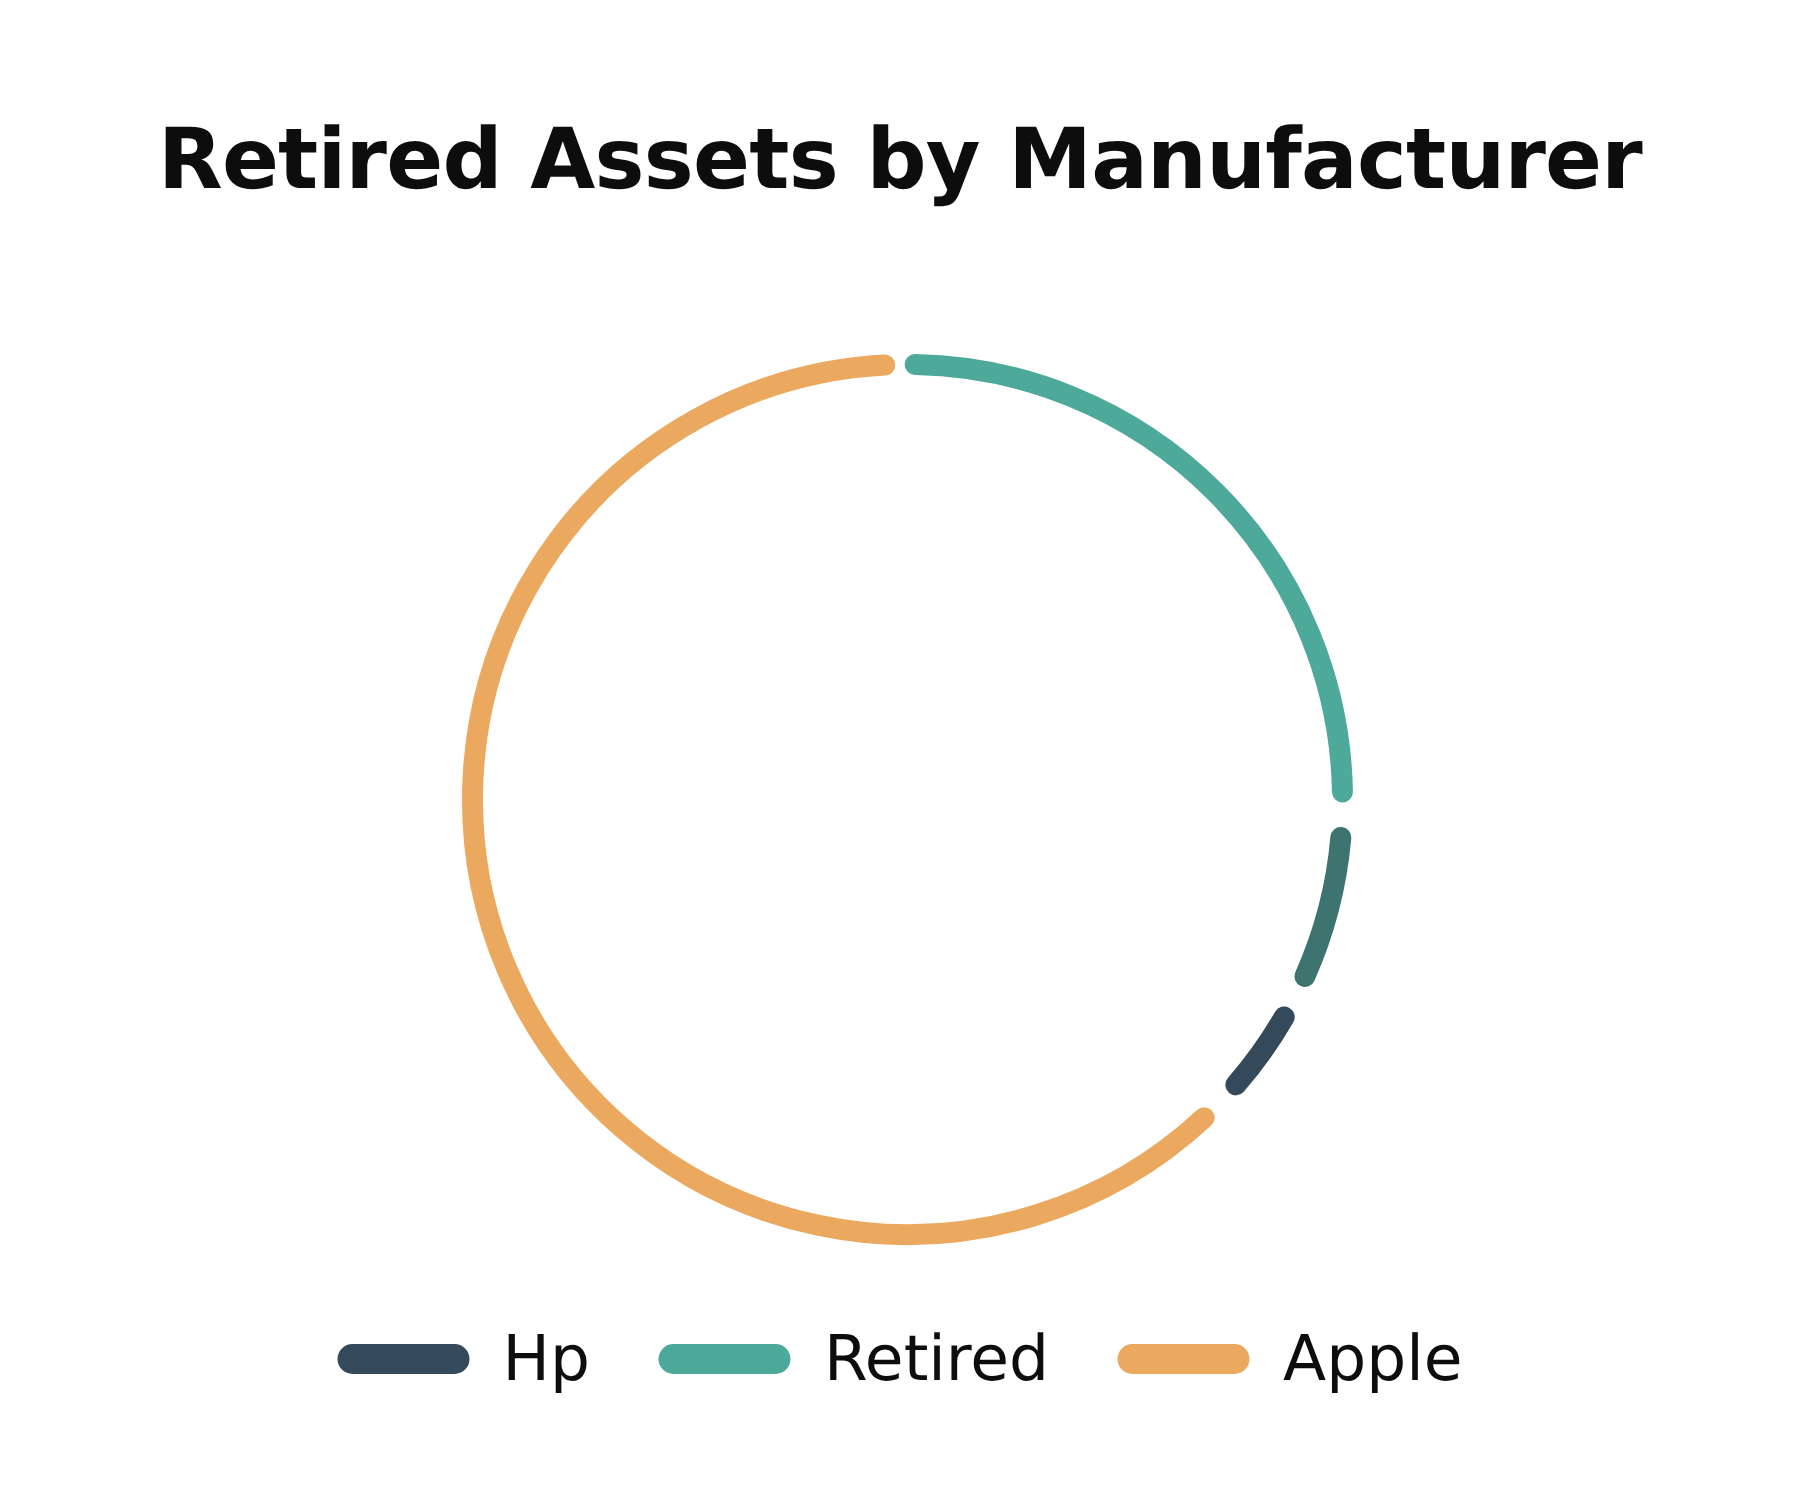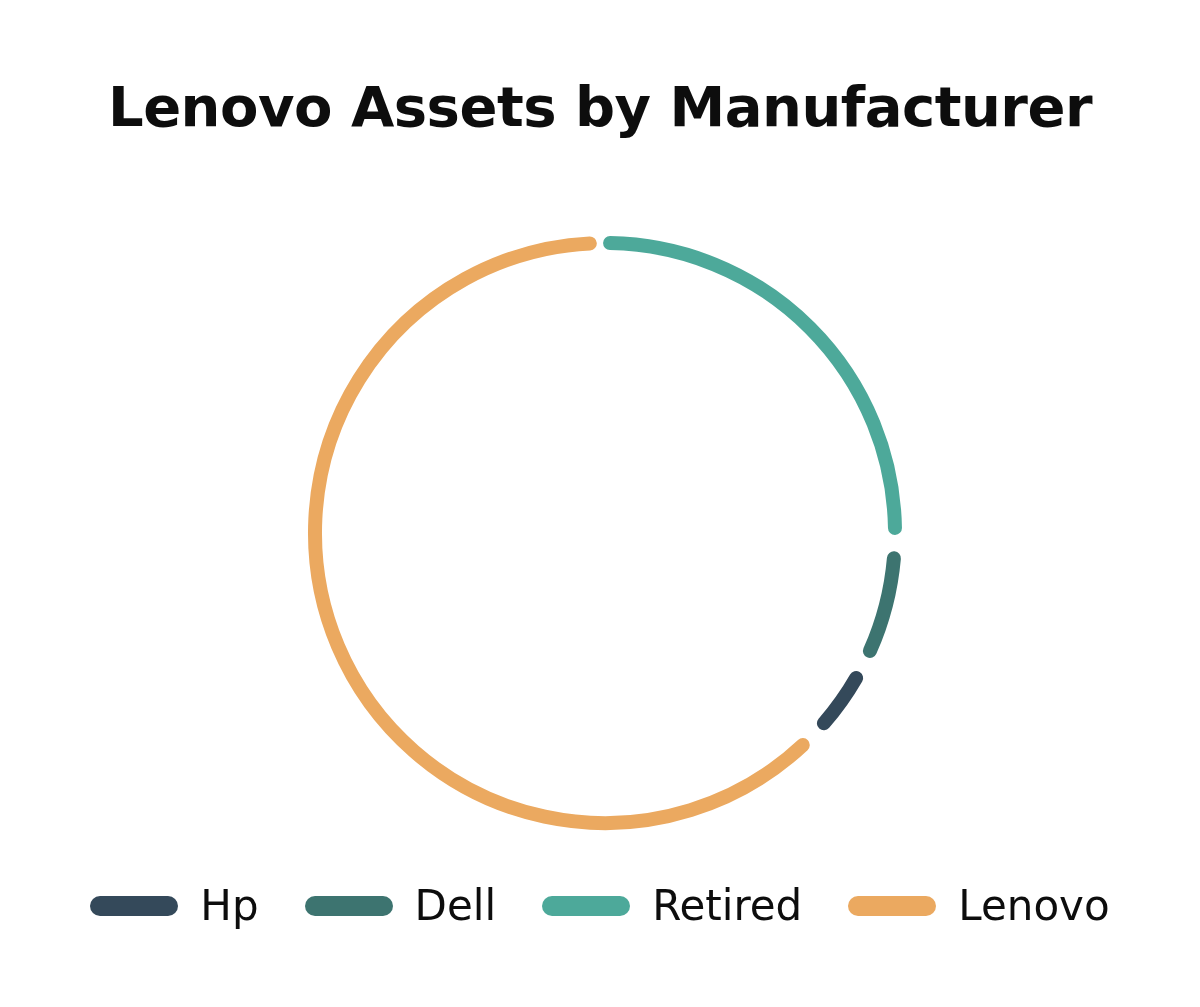--- a/index.html
+++ b/index.html
@@ -86,45 +86,41 @@
     color: #0d0d0d;
     line-height: 1;
     white-space: nowrap;
   }
 </style>
 </head>
 <body>
 
 <div id="page">
 
-  <div id="chart-title">Lenovo Assets by Manufacturer</div>
+  <div id="chart-title">Retired Assets by Manufacturer</div>
 
   <div id="donut-wrap">
     <svg id="donut-svg" viewBox="0 0 1200 870">
       <g id="donut-arcs">
           <path d="M 610.06 243.04 A 290 290 0 0 1 894.96 527.94" class="donut-arc" stroke="#4da99a" stroke-width="14"></path>
           <path d="M 893.90 558.28 A 290 290 0 0 1 869.93 650.95" class="donut-arc" stroke="#3d7470" stroke-width="14"></path>
           <path d="M 856.15 678.00 A 290 290 0 0 1 823.87 723.26" class="donut-arc" stroke="#34495a" stroke-width="14"></path>
           <path d="M 802.78 745.09 A 290 290 0 1 1 589.82 243.40" class="donut-arc" stroke="#eba960" stroke-width="14"></path>
         </g>
     </svg>
   </div>
 
   <div id="legend">
       <div class="legend-item">
         <span class="legend-swatch" style="background: rgb(52, 73, 90);"></span>
         <span class="legend-label">Hp</span>
       </div>
       <div class="legend-item">
-        <span class="legend-swatch" style="background: rgb(61, 116, 112);"></span>
-        <span class="legend-label">Dell</span>
-      </div>
-      <div class="legend-item">
         <span class="legend-swatch" style="background: rgb(77, 169, 154);"></span>
         <span class="legend-label">Retired</span>
       </div>
       <div class="legend-item">
         <span class="legend-swatch" style="background: rgb(235, 169, 96);"></span>
-        <span class="legend-label">Lenovo</span>
+        <span class="legend-label">Apple</span>
       </div>
     </div>
 
 </div>
 
 </body></html>

